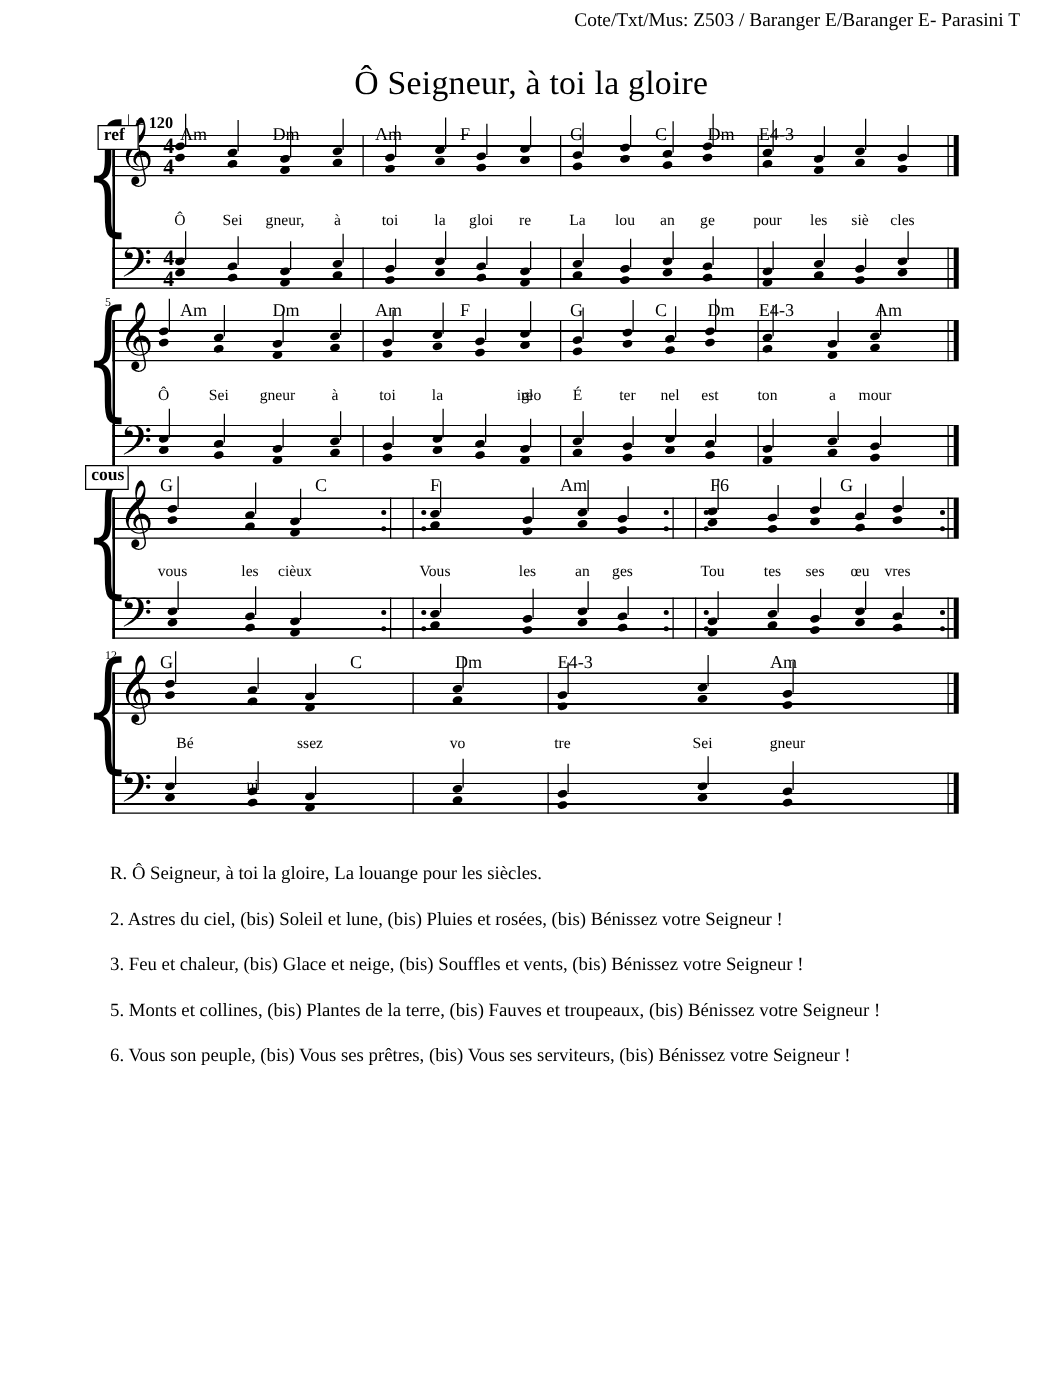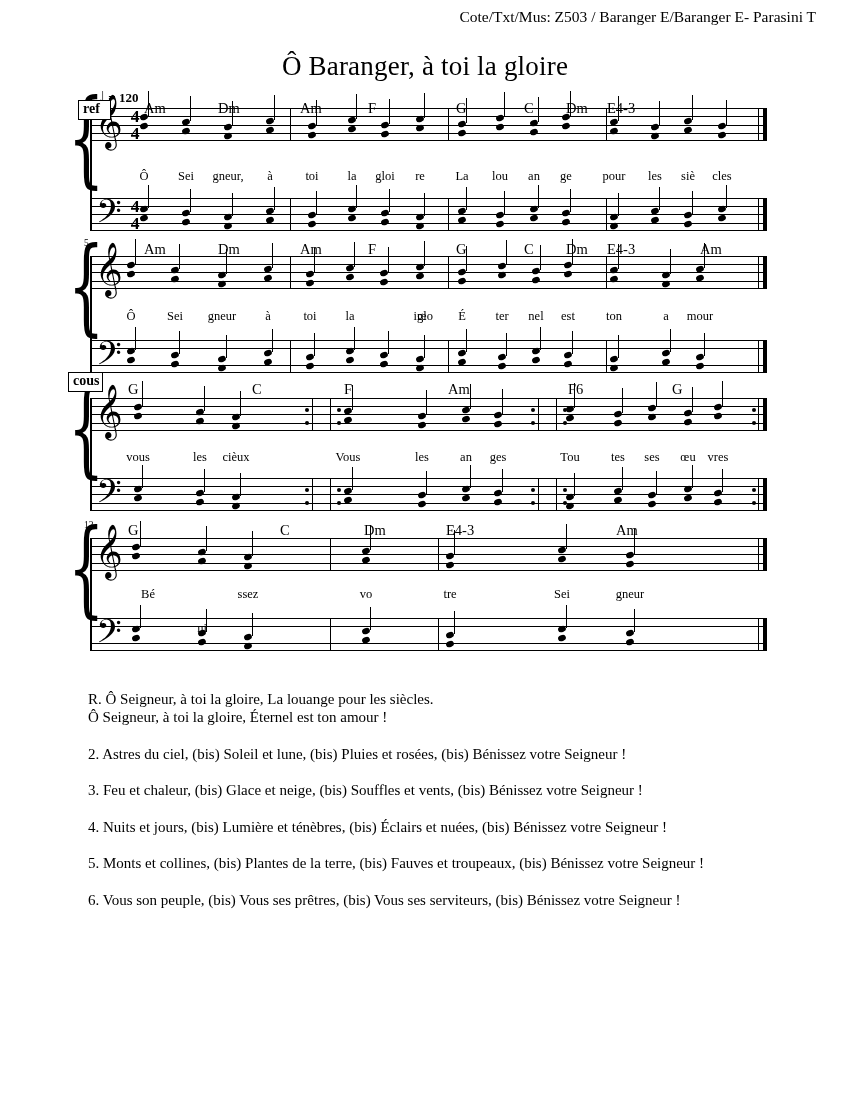--- a/index.html
+++ b/index.html
@@ -151,21 +151,21 @@
     font-size: 15px;
     line-height: 1;
   }
   .refrain-line { margin-bottom: 3px; white-space: nowrap; }
   .verse-line   { margin-top: 21.5px; white-space: nowrap; }
 </style>
 </head>
 <body>
 
 <div class="credit-line">Cote/Txt/Mus: Z503 / Baranger E/Baranger E- Parasini T</div>
-<h1 class="work-title">Ô Baranger, à toi la gloire</h1>
+<h1 class="work-title">Ô Seigneur, à toi la gloire</h1>
 
 <div id="score">
     <div class="staff" style="left: 90px; top: 108px; width: 673px;"></div>
     <div class="staff" style="left: 90px; top: 198px; width: 673px;"></div>
     <div class="brace" style="left: 68px; top: 86px;">{</div>
     <div class="sysbar" style="left: 90px; top: 108px; height: 123px;"></div>
     <div class="clef treble" style="left: 95px; top: 97px;">𝄞</div>
     <div class="clef bass" style="left: 96px; top: 195px;">𝄢</div>
     <div class="timesig" style="left: 128px; top: 108px; width: 14px;">
       <div>4</div>
@@ -661,19 +661,17 @@
     <div class="nh" style="left: 626px; top: 630px;"></div>
     <div class="nh" style="left: 626px; top: 639px;"></div>
     <div class="stem" style="left: 634px; top: 609px; height: 23px;"></div>
     <div class="tempo" style="left: 98px; top: 88px;"><span class="beat">♩</span> <span>= 120</span></div>
     <div class="rehearsal" style="left: 78px; top: 100px; width: 33px;">ref</div>
     <div class="rehearsal" style="left: 68px; top: 372px; width: 35px;">cous</div>
   </div>
 
 <div id="verses">
   <div class="refrain-line">R. Ô Seigneur, à toi la gloire,  La louange pour les siècles.</div>
-  <div class="refrain-line">Ô Seigneur, à toi la gloire,  Éternel est ton amour !</div>
   <div class="verse-line">2. Astres du ciel, (bis) Soleil et lune, (bis) Pluies et rosées, (bis) Bénissez votre Seigneur !</div>
   <div class="verse-line">3. Feu et chaleur, (bis) Glace et neige, (bis) Souffles et vents, (bis) Bénissez votre Seigneur !</div>
-  <div class="verse-line">4. Nuits et jours, (bis) Lumière et ténèbres, (bis) Éclairs et nuées, (bis) Bénissez votre Seigneur !</div>
   <div class="verse-line">5. Monts et collines, (bis) Plantes de la terre, (bis) Fauves et troupeaux, (bis) Bénissez votre Seigneur !</div>
   <div class="verse-line">6. Vous son peuple, (bis) Vous ses prêtres, (bis) Vous ses serviteurs, (bis) Bénissez votre Seigneur !</div>
 </div>
 
 </body></html>

